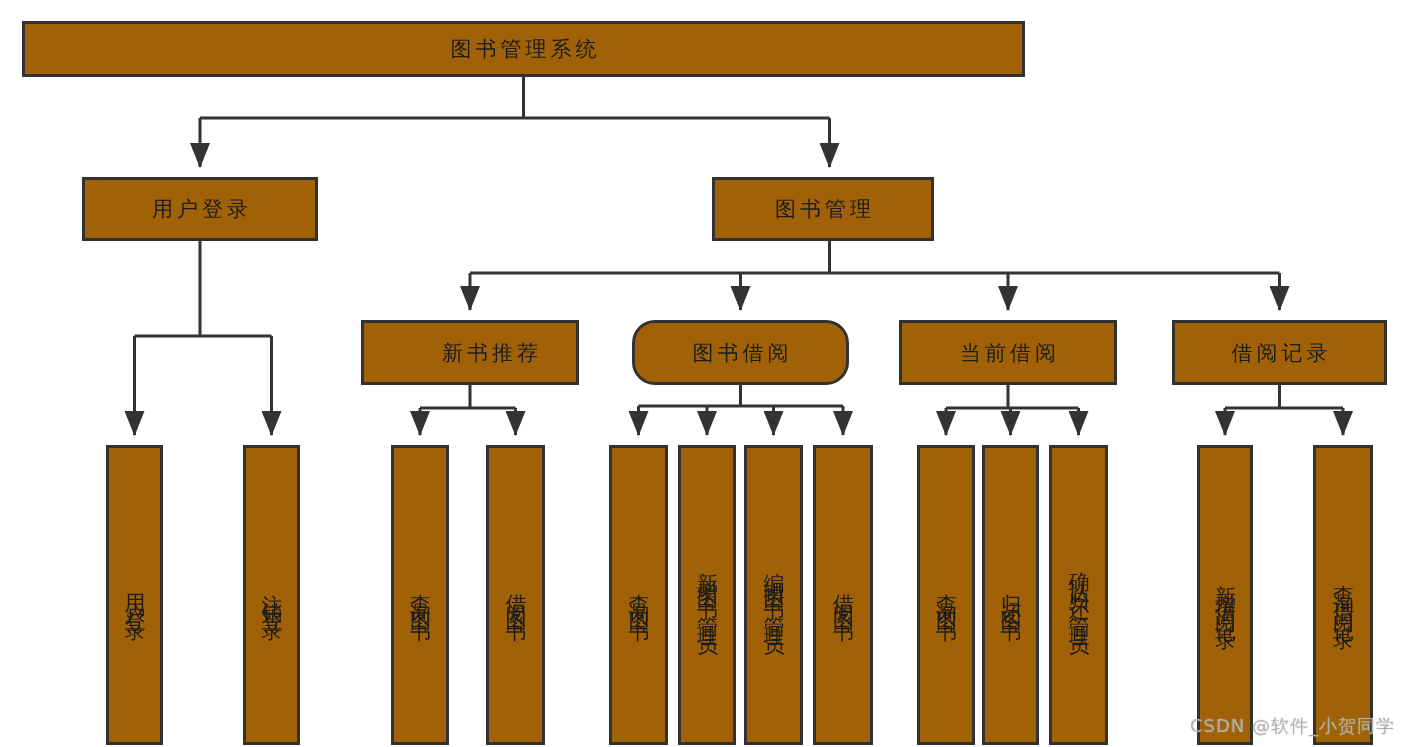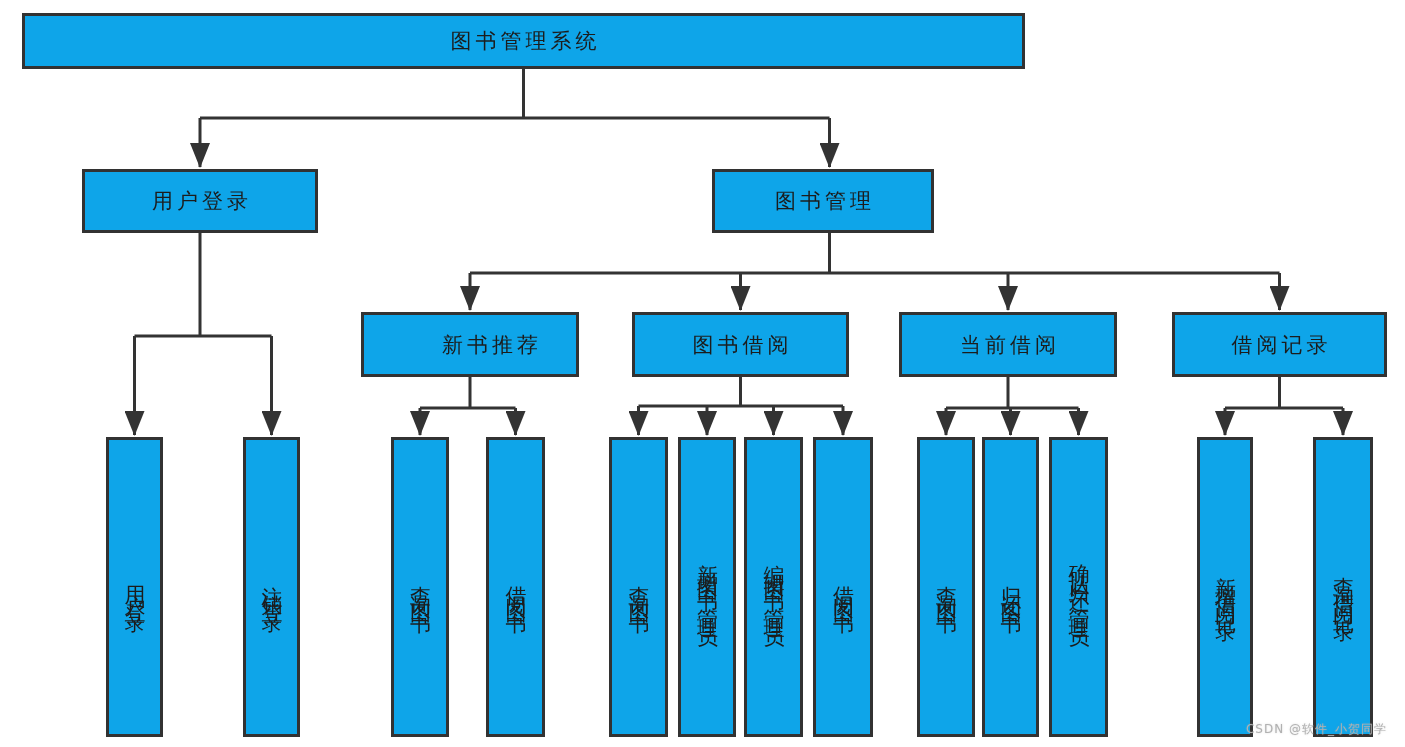--- a/index.html
+++ b/index.html
@@ -6,46 +6,47 @@
   html, body {
     width: 1405px; height: 747px;
     background: #ffffff;
     font-family: "DejaVu Sans", sans-serif;
     overflow: hidden;
   }
   .stage { position: relative; width: 1405px; height: 747px; background: #ffffff; }
   svg.connectors { position: absolute; left: 0; top: 0; width: 1405px; height: 747px; }
   .node {
     position: absolute;
-    background: #0ea5e9;
+    background: #a16207;
     border: 3px solid #323232;
     display: flex;
     align-items: center;
     justify-content: center;
     color: #1c1c1c;
+    margin-top: 8px;
   }
   .hbox .lbl {
     font-size: 21px;
     letter-spacing: 4px;
     white-space: nowrap;
     text-indent: 4px;
   }
   .vbox .lbl {
     writing-mode: vertical-rl;
     text-orientation: mixed;
     font-size: 21px;
     line-height: 1.1;
     letter-spacing: 9px;
     white-space: nowrap;
   }
   .watermark {
     position: absolute;
-    right: 18px;
+    right: 10px;
     bottom: 9px;
-    font-size: 12px;
+    font-size: 18px;
     letter-spacing: 1px;
     color: #b1b1b1;
     text-shadow: 0 0 2px rgba(180,180,180,0.5);
     z-index: 5;
     text-align: right;
   }
 </style>
 </head>
 <body>
 
@@ -94,21 +95,21 @@
   <div class="node hbox" style="left:82px; top:169px; width:236px; height:64px;">
     <span class="lbl">用户登录</span>
   </div>
   <div class="node hbox" style="left:712px; top:169px; width:222px; height:64px;">
     <span class="lbl">图书管理</span>
   </div>
 
   <div class="node hbox" style="left:361px; top:312px; width:218px; height:65px;padding-left:40px;">
     <span class="lbl">新书推荐</span>
   </div>
-  <div class="node hbox" style="left:632px; top:312px; width:217px; height:65px;">
+  <div class="node hbox" style="left:632px; top:312px; width:217px; height:65px;border-radius:23px;">
     <span class="lbl">图书借阅</span>
   </div>
   <div class="node hbox" style="left:1172px; top:312px; width:215px; height:65px;">
     <span class="lbl">借阅记录</span>
   </div>
   <div class="node hbox" style="left:899px; top:312px; width:218px; height:65px;">
     <span class="lbl">当前借阅</span>
   </div>
 
   <div class="node vbox" style="left:106px; top:437px; width:57px; height:300px;">

